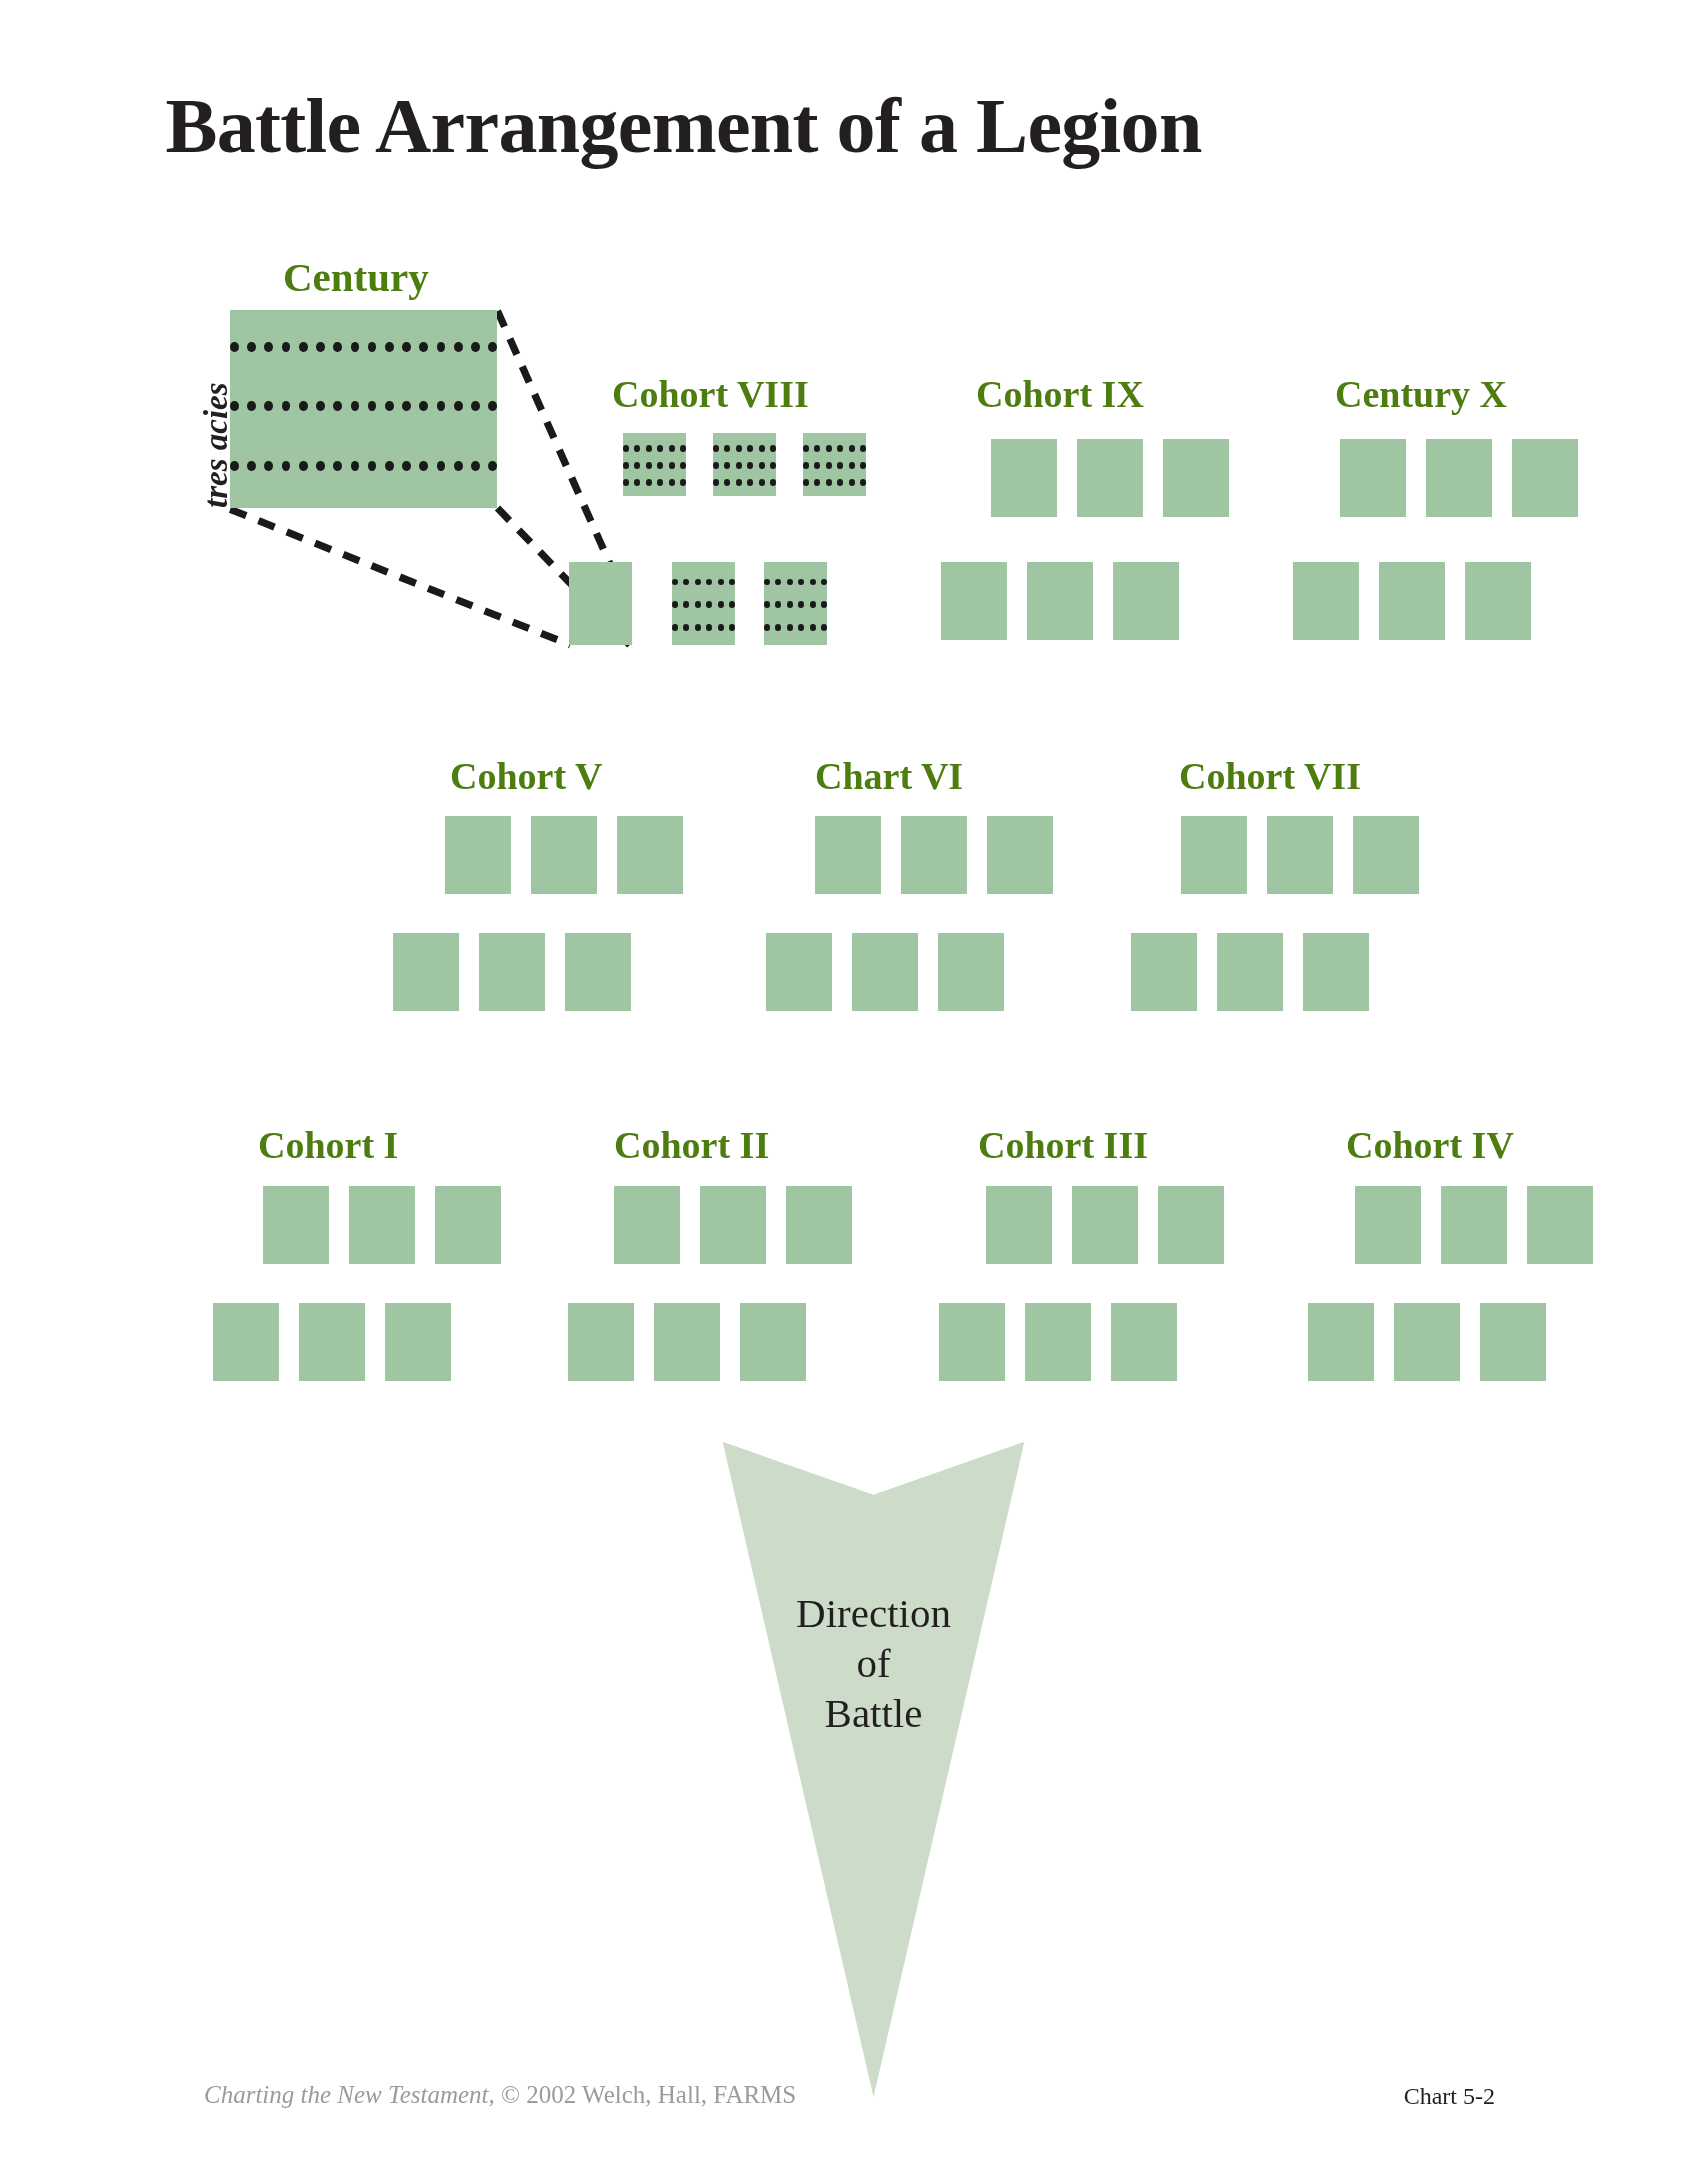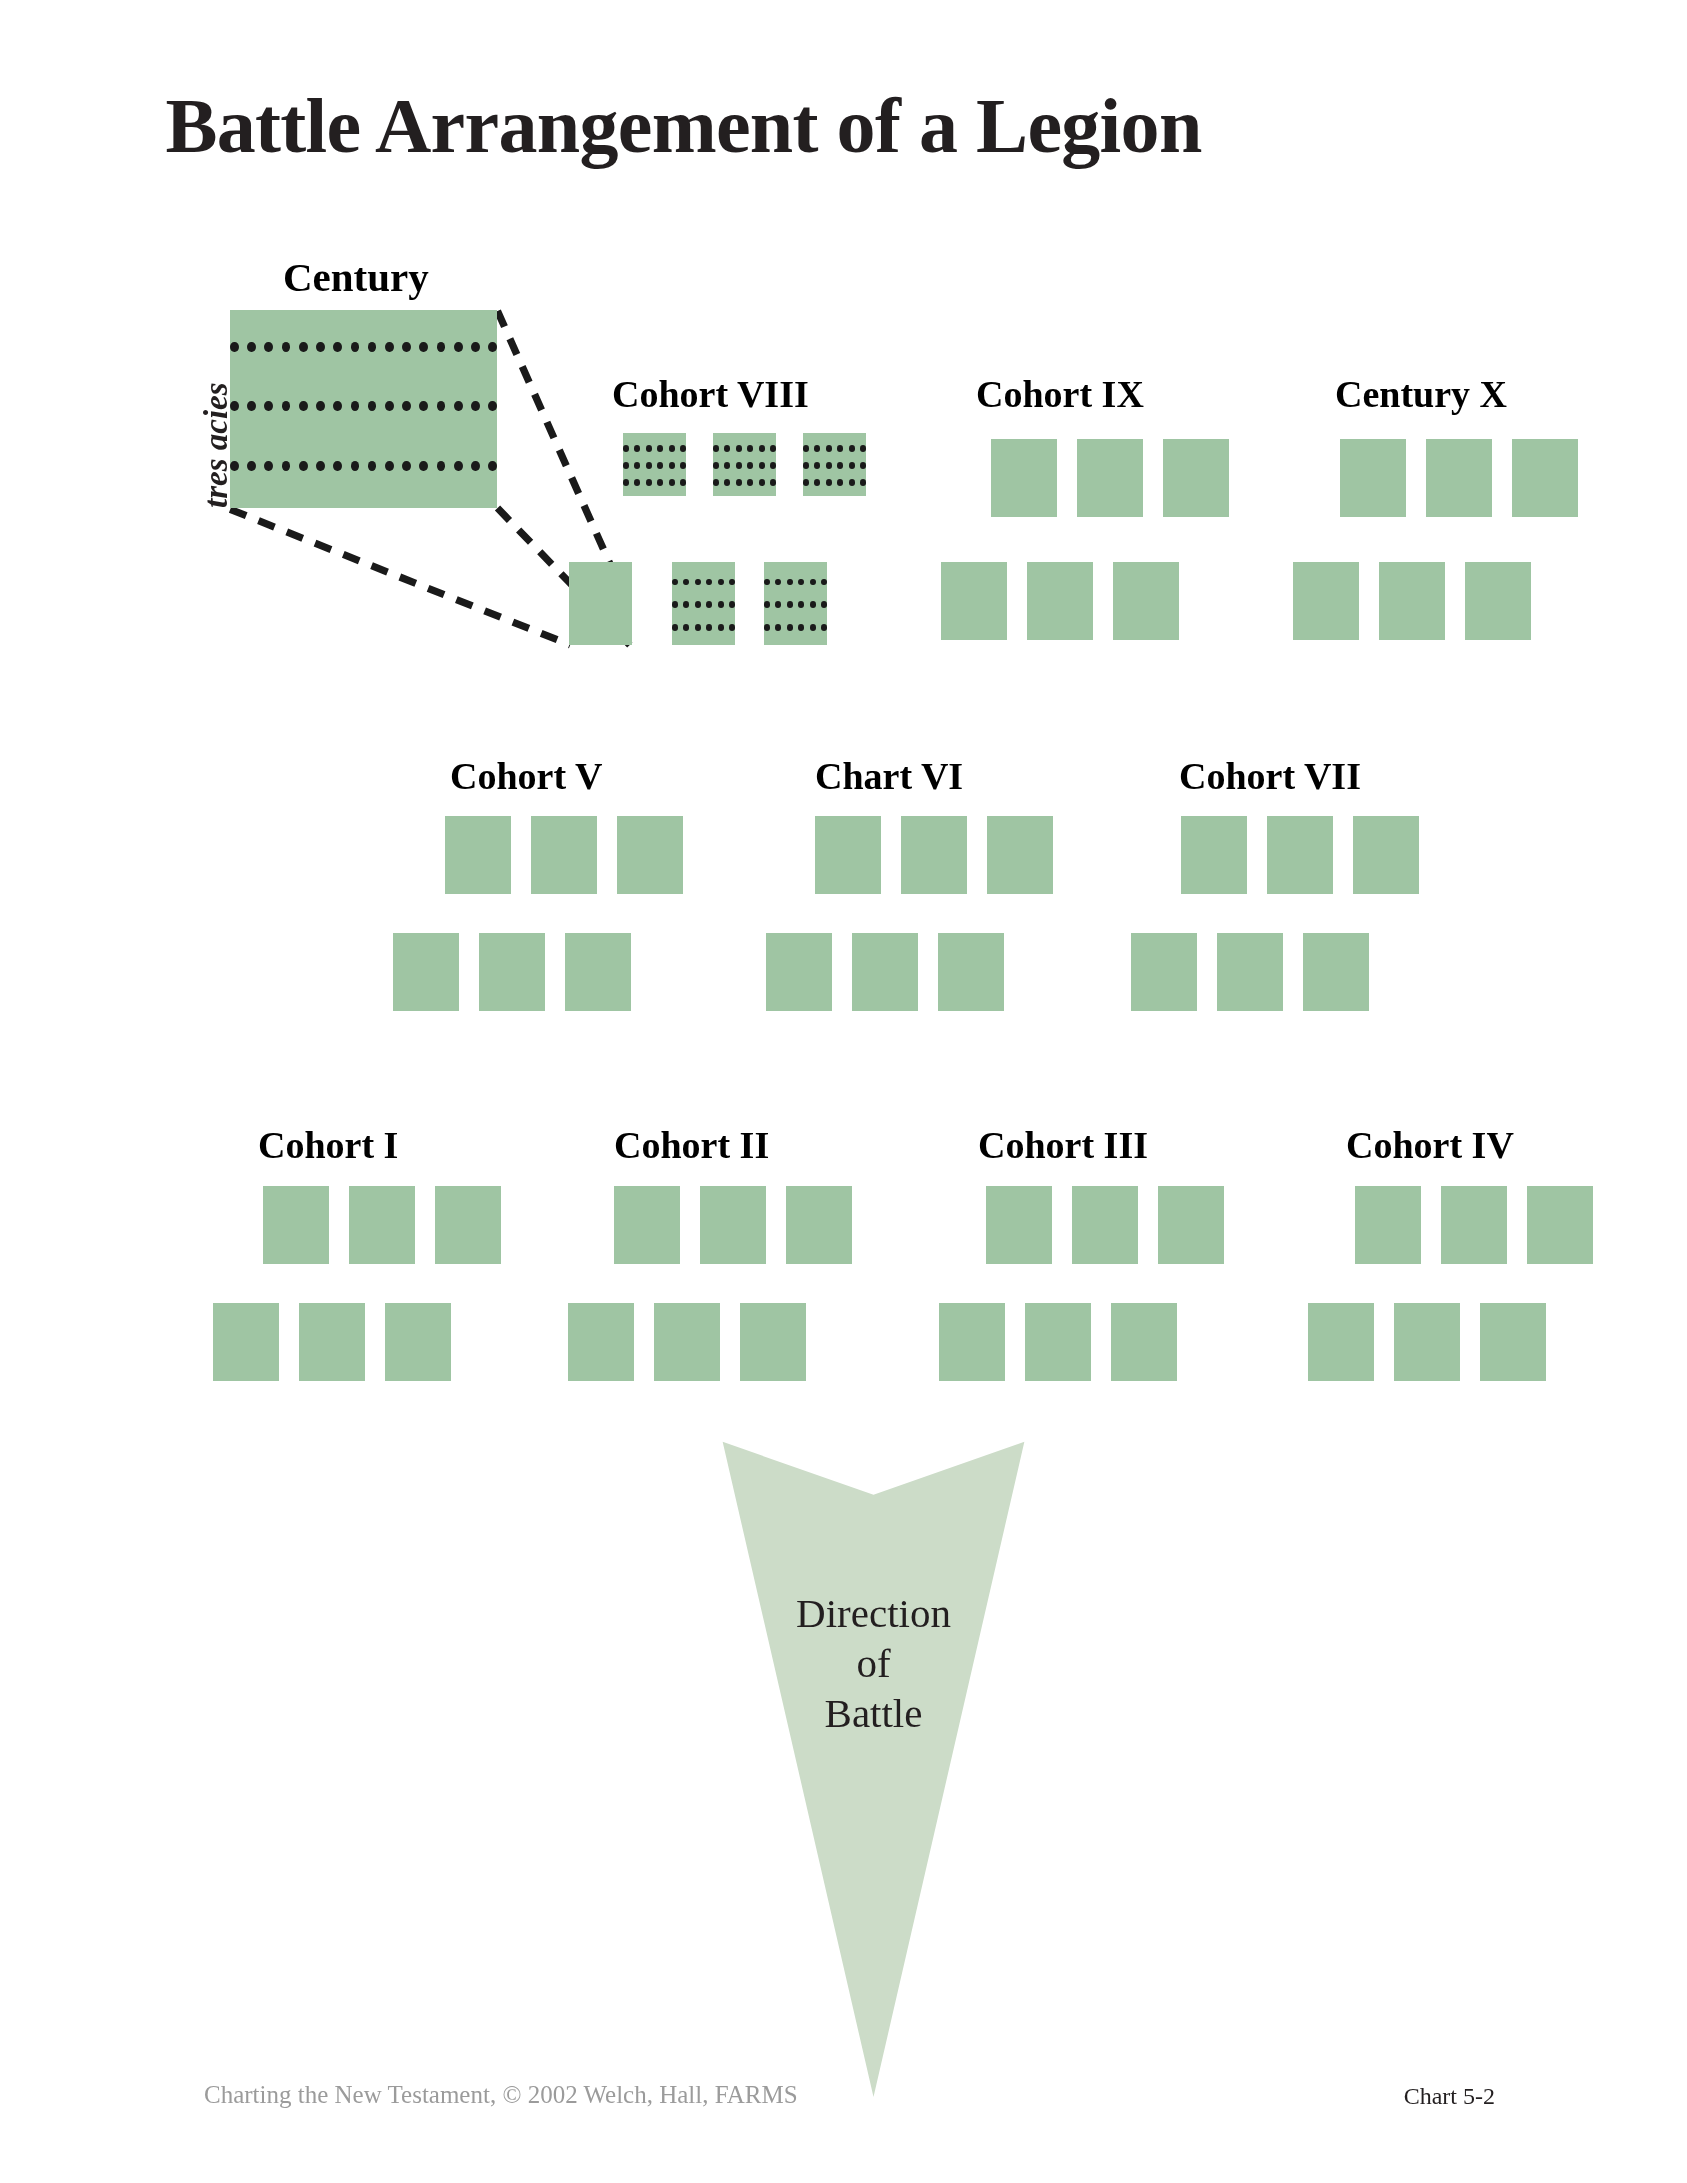--- a/index.html
+++ b/index.html
@@ -65,21 +65,21 @@
   .century-block .dot-row { gap: 8.6px; }
 
   .detail-block .dot { width: 6.6px; height: 6.6px; }
   .detail-block .dot-row { gap: 5.3px; }
 
   
   .label {
     position: absolute;
     font-family: "Liberation Serif", "DejaVu Serif", serif;
     font-weight: bold;
-    color: #000000;
+    color: #4d7c0f;
     white-space: nowrap;
   }
   .century-label {
     font-size: 41px;
     letter-spacing: 0px;
   }
   .cohort-label {
     font-size: 38px;
     letter-spacing: 0px;
   }
@@ -127,21 +127,21 @@
   
   .footer-left {
     position: absolute;
     left: 204px;
     top: 2081px;
     font-family: "Liberation Serif", "DejaVu Serif", serif;
     font-size: 25px;
     color: #9b9b9b;
     white-space: nowrap;
   }
-  .footer-left .ital { }
+  .footer-left .ital { font-style: italic; }
   .footer-right {
     position: absolute;
     right: 192px;
     top: 2083px;
     font-family: "Liberation Serif", "DejaVu Serif", serif;
     font-size: 24px;
     color: #231f20;
     white-space: nowrap;
   }
 </style>

